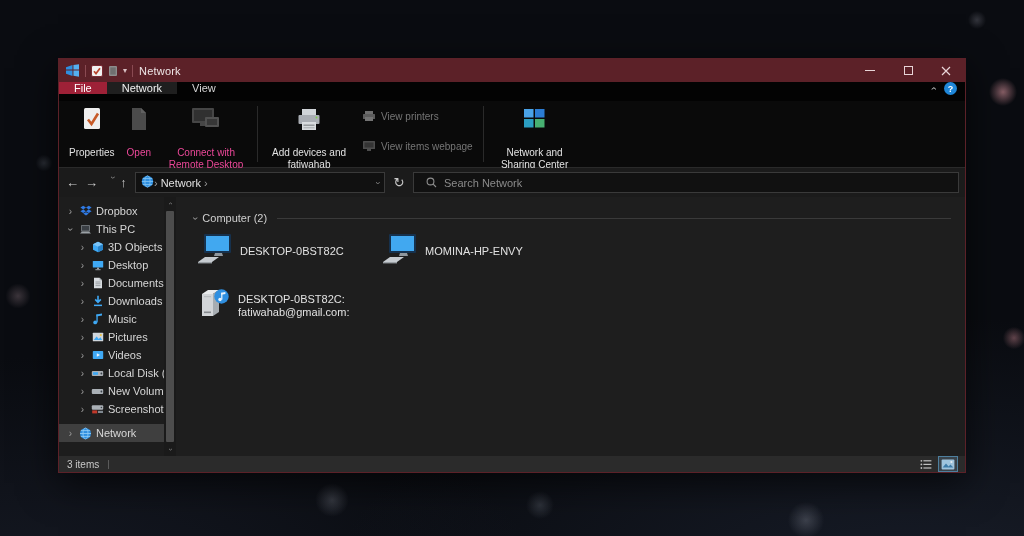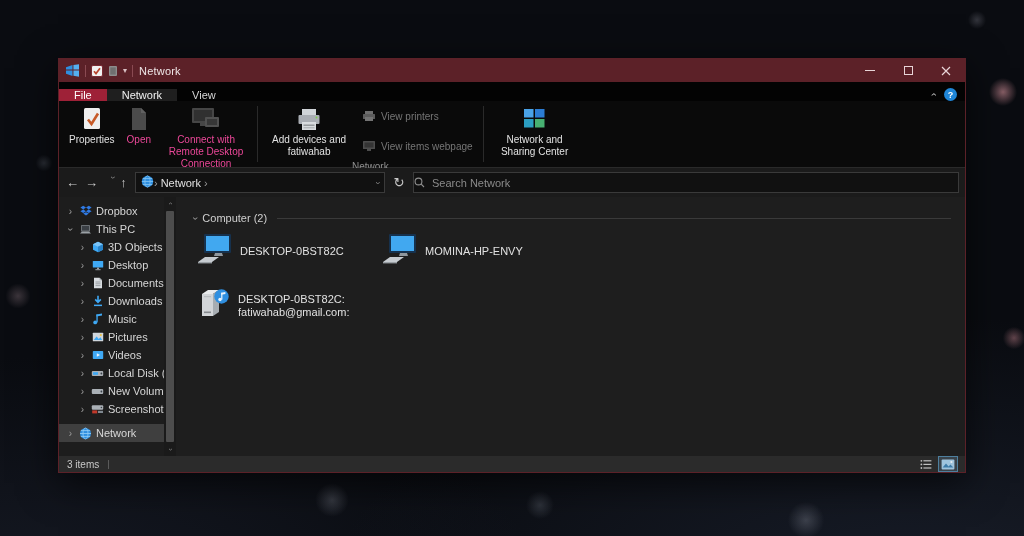--- a/index.html
+++ b/index.html
@@ -36,54 +36,54 @@
   .qat svg { display:block; }
   .qat-caret { font-size:8px; color:#d8bfc3; }
   .win-title { font-size:11px; margin-left:6px; letter-spacing:.2px; }
   .caption-btns { margin-left:auto; display:flex; height:100%; }
   .cap { width:38px; display:flex; align-items:center; justify-content:center; color:#e8d4d7; font-size:11px; }
   .cap .minus { display:block; width:10px; height:1px; background:#e8d4d7; }
   .cap .maxbox { display:block; width:9px; height:9px; border:1px solid #e8d4d7; }
   .cap svg { display:block; }
 
   
-  .tabstrip { height:19px; background:#030303; display:flex; align-items:flex-end; flex:0 0 auto; }
+  .tabstrip { height:19px; background:#030303; display:flex; align-items:flex-start; flex:0 0 auto; }
   .tab { display:flex; align-items:center; padding:0 15px; font-size:11px; color:#d6d6d6; }
   .tab.file { background:#9e2137; color:#fff; }
   .tab.selected { background:#1f1f1f; color:#f0f0f0; }
   .tabstrip-right { margin-left:auto; display:flex; align-items:center; gap:9px; padding-right:8px; }
   .rib-collapse { color:#bdbdbd; font-size:10px; display:inline-block; transform:rotate(-90deg); }
   .help-dot { width:13px; height:13px; border-radius:50%; background:#1f86d8; color:#fff; font-size:9px;
     display:flex; align-items:center; justify-content:center; font-weight:bold; }
 
   
   .ribbon { height:67px; background:#0a0a0a; border-bottom:1px solid #2a2a2a; display:flex; flex:0 0 auto; padding-left:4px; }
   .rgroup { display:flex; flex-direction:column; }
   .rbtn-row { flex:1; display:flex; align-items:flex-start; padding-top:3px; }
   .grouplabel { height:15px; text-align:center; color:#8f8f8f; font-size:10px; line-height:14px; }
   .bigbtn { display:flex; flex-direction:column; align-items:center; padding:2px 6px; color:#e2e2e2; }
   .bigbtn .bicon { height:26px; display:flex; align-items:center; }
-  .bigbtn .blabel { font-size:10px; line-height:1.18; text-align:center; margin-top:2px; max-width:86px; }
+  .bigbtn .blabel { font-size:10px; line-height:1.18; text-align:center; margin-top:15px; max-width:86px; }
   .bigbtn.disabled { color:#ec4899; }
   .bigbtn.disabled svg { opacity:.45; filter:grayscale(1); }
   .vsep { width:1px; background:#2a2a2a; margin:5px 2px 5px 2px; }
   .smallstack { display:flex; flex-direction:column; justify-content:flex-start; gap:18px; padding:6px 8px 0 4px; }
   .smallbtn { display:flex; align-items:center; gap:5px; font-size:10px; color:#767676; }
   .smallbtn svg { opacity:.5; filter:grayscale(1); }
 
   
   .addressrow { height:29px; background:#1b1b1b; display:flex; align-items:center; padding:0 4px; flex:0 0 auto; }
   .navbtn { width:19px; height:21px; display:flex; align-items:center; justify-content:center; color:#cfcfcf; font-size:13px; }
   .navbtn.small { width:13px; font-size:9px; color:#9a9a9a; }
   .addressbox { width:250px; height:21px; border:1px solid #3a3a3a; background:#111; display:flex; align-items:center; padding:0 5px; margin-left:2px; }
   .addressbox .crumb { font-size:11px; color:#e0e0e0; margin:0 3px; }
   .bc-chev { color:#9a9a9a; font-size:11px; }
   .addr-caret { margin-left:auto; color:#9a9a9a; font-size:9px; }
   .refreshbtn { width:22px; height:21px; display:flex; align-items:center; justify-content:center; color:#c8c8c8; font-size:13px; margin:0 3px; }
-  .searchbox { flex:1; height:21px; border:1px solid #3a3a3a; background:#111; display:flex; align-items:center; gap:7px; padding:0 0; margin-right:2px; }
+  .searchbox { flex:1; height:21px; border:1px solid #3a3a3a; background:#111; display:flex; align-items:center; gap:7px; padding:0 12px; margin-right:2px; }
   .searchbox .ph { font-size:11px; color:#8a8a8a; }
 
   
   .contentrow { flex:1; display:flex; min-height:0; background:#1e1e1e; }
   .sidebar { width:117px; flex:0 0 auto; position:relative; padding:5px 12px 0 0; background:#1d1d1d; }
   .srow { height:18px; display:flex; align-items:center; gap:4px; color:#d6d6d6; font-size:11px; white-space:nowrap; overflow:hidden; }
   .srow .chev { color:#9a9a9a; font-size:10px; width:9px; text-align:center; flex:0 0 auto; }
   .chev.down { display:inline-block; transform:rotate(90deg); }
   .srow.lvl1 { padding-left:7px; }
   .srow.lvl2 { padding-left:19px; }

